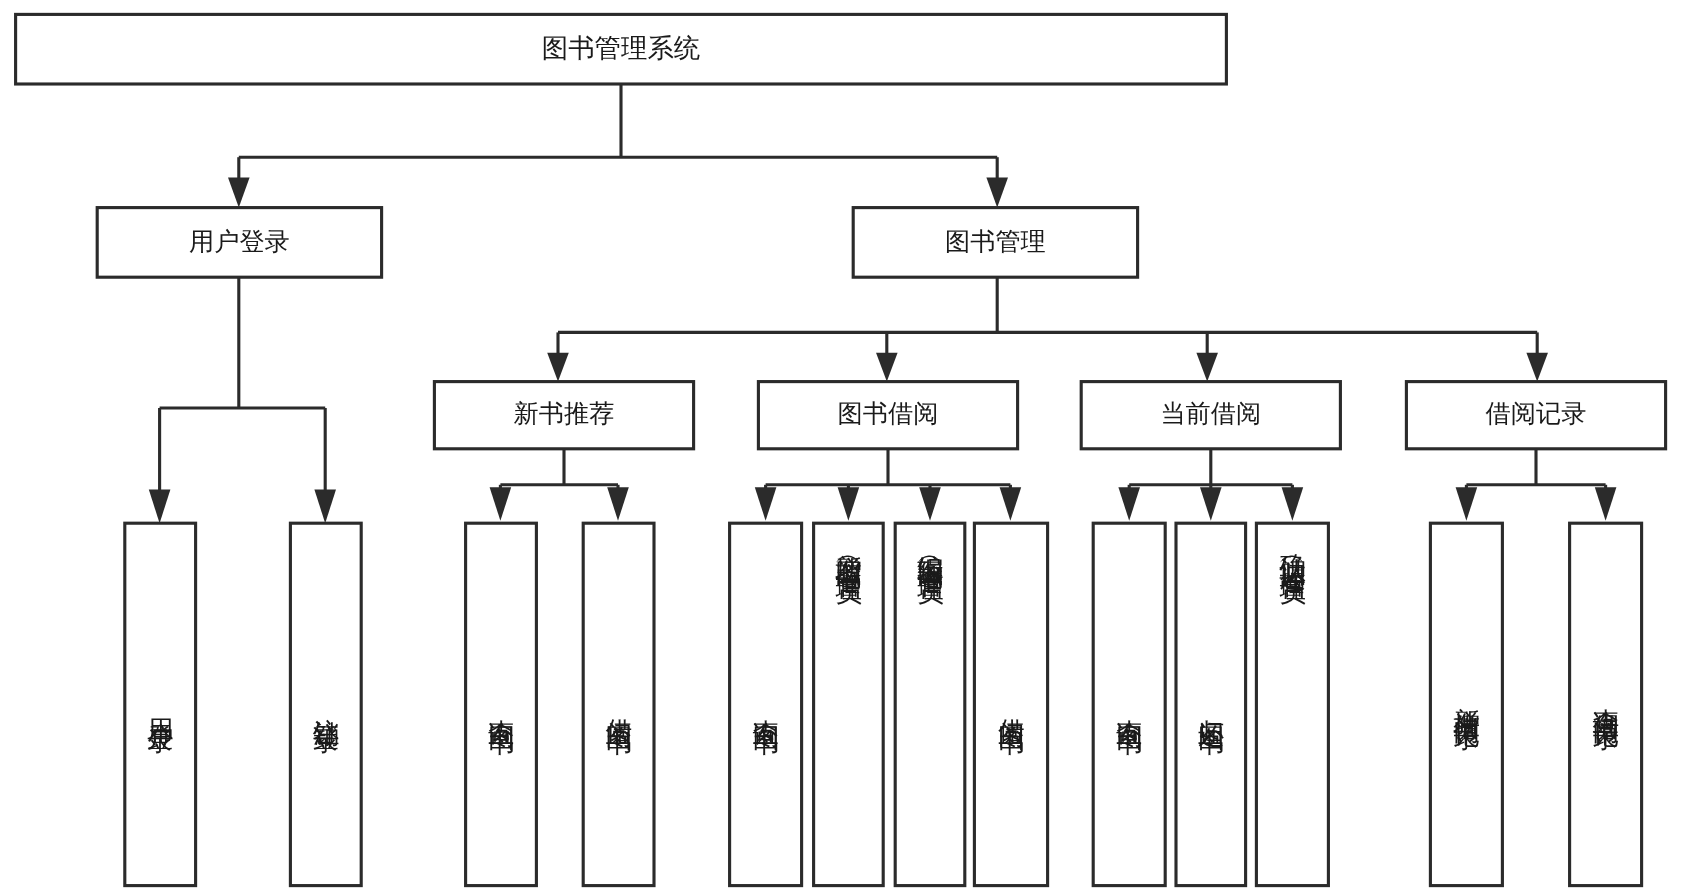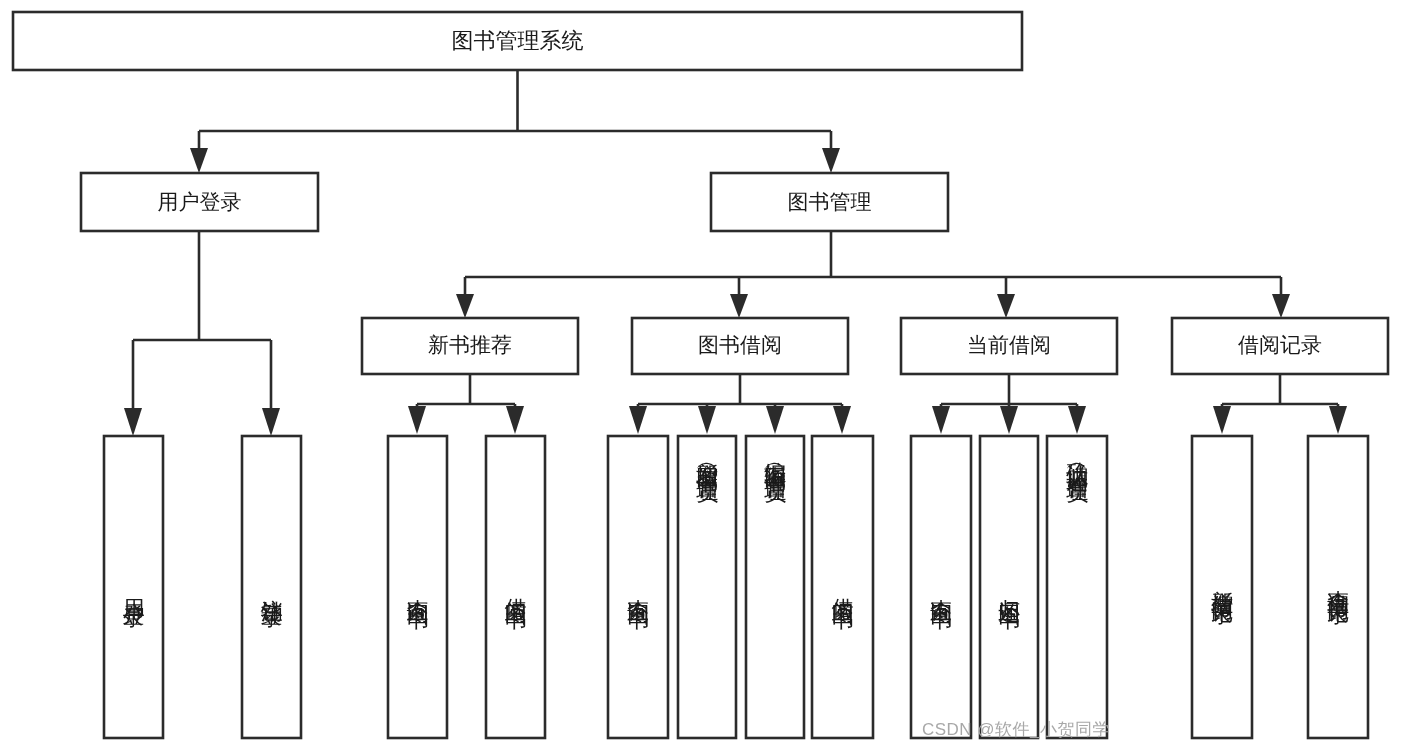--- a/index.html
+++ b/index.html
@@ -250,15 +250,14 @@
   </div>
 
   <div class="vert-label-wrap centered" style="left:1192px; top:430px; width:60px; height:302px;">
     <span class="vert-label">新增借阅记录</span>
   </div>
 
   <div class="vert-label-wrap centered" style="left:1308px; top:430px; width:60px; height:302px;">
     <span class="vert-label">查询借阅记录</span>
   </div>
 
-  <div id="watermark">CSDN @软件_小贺同学</div>
 
 </div>
 
 </body></html>

